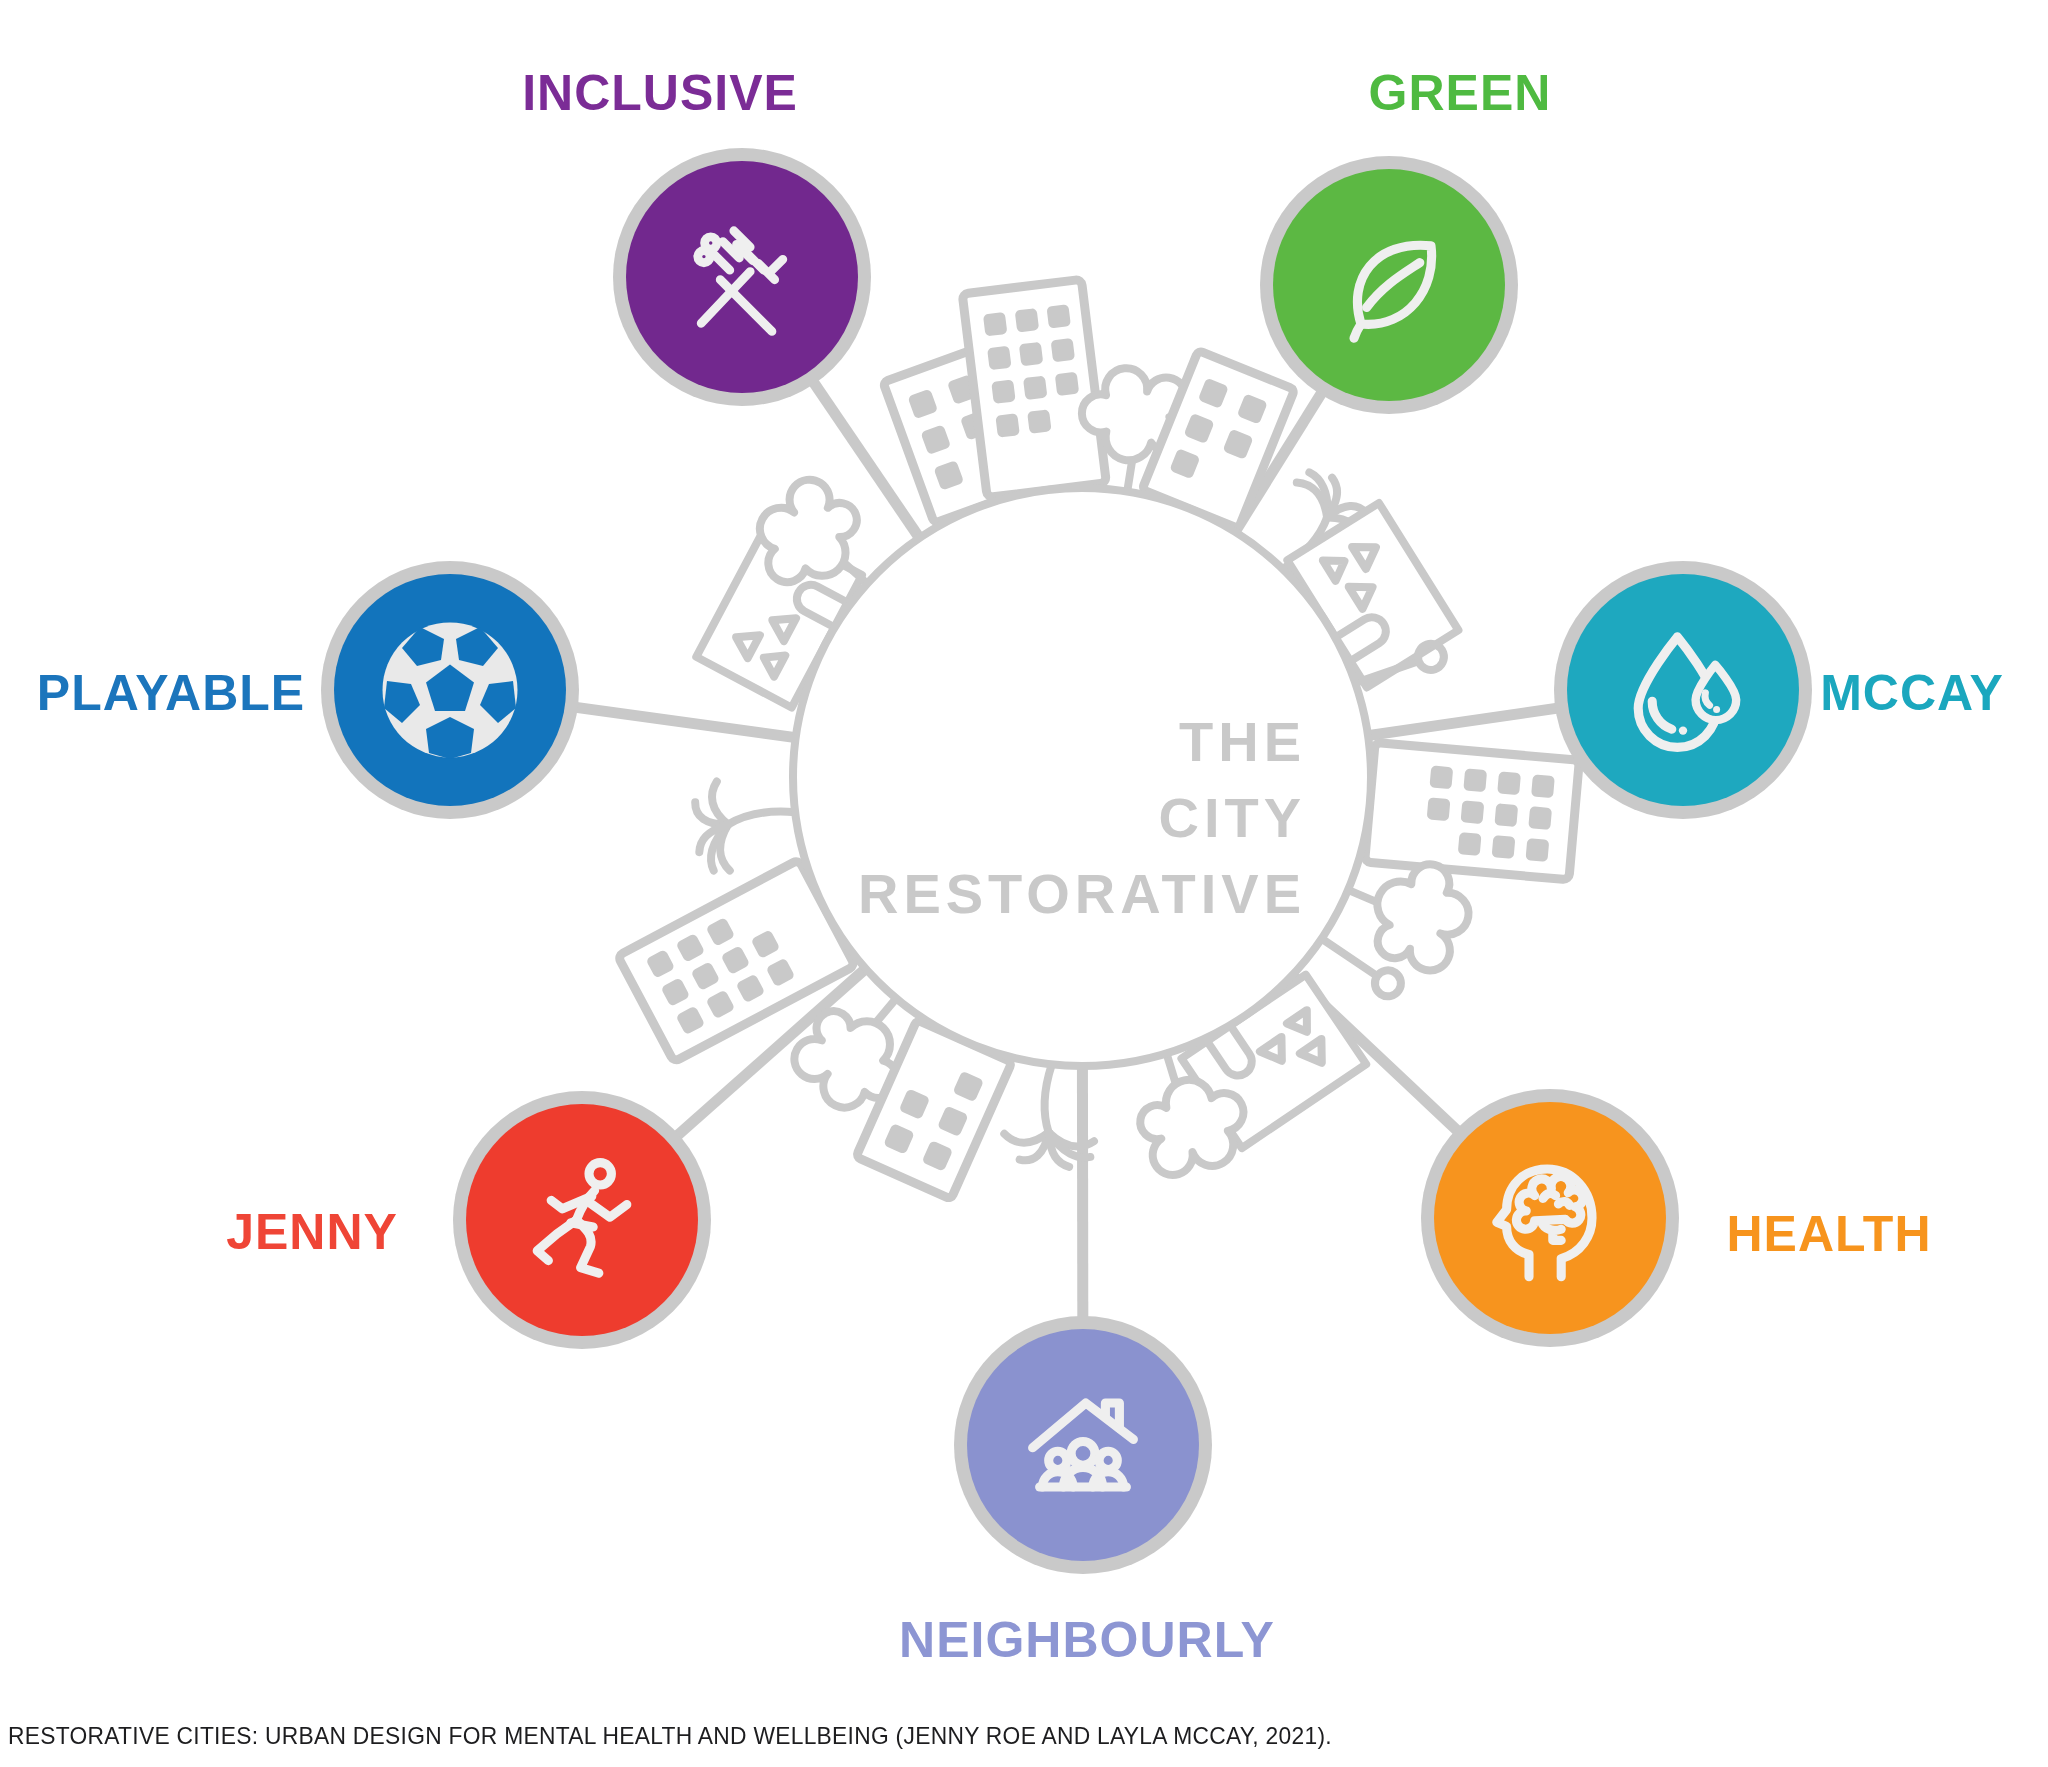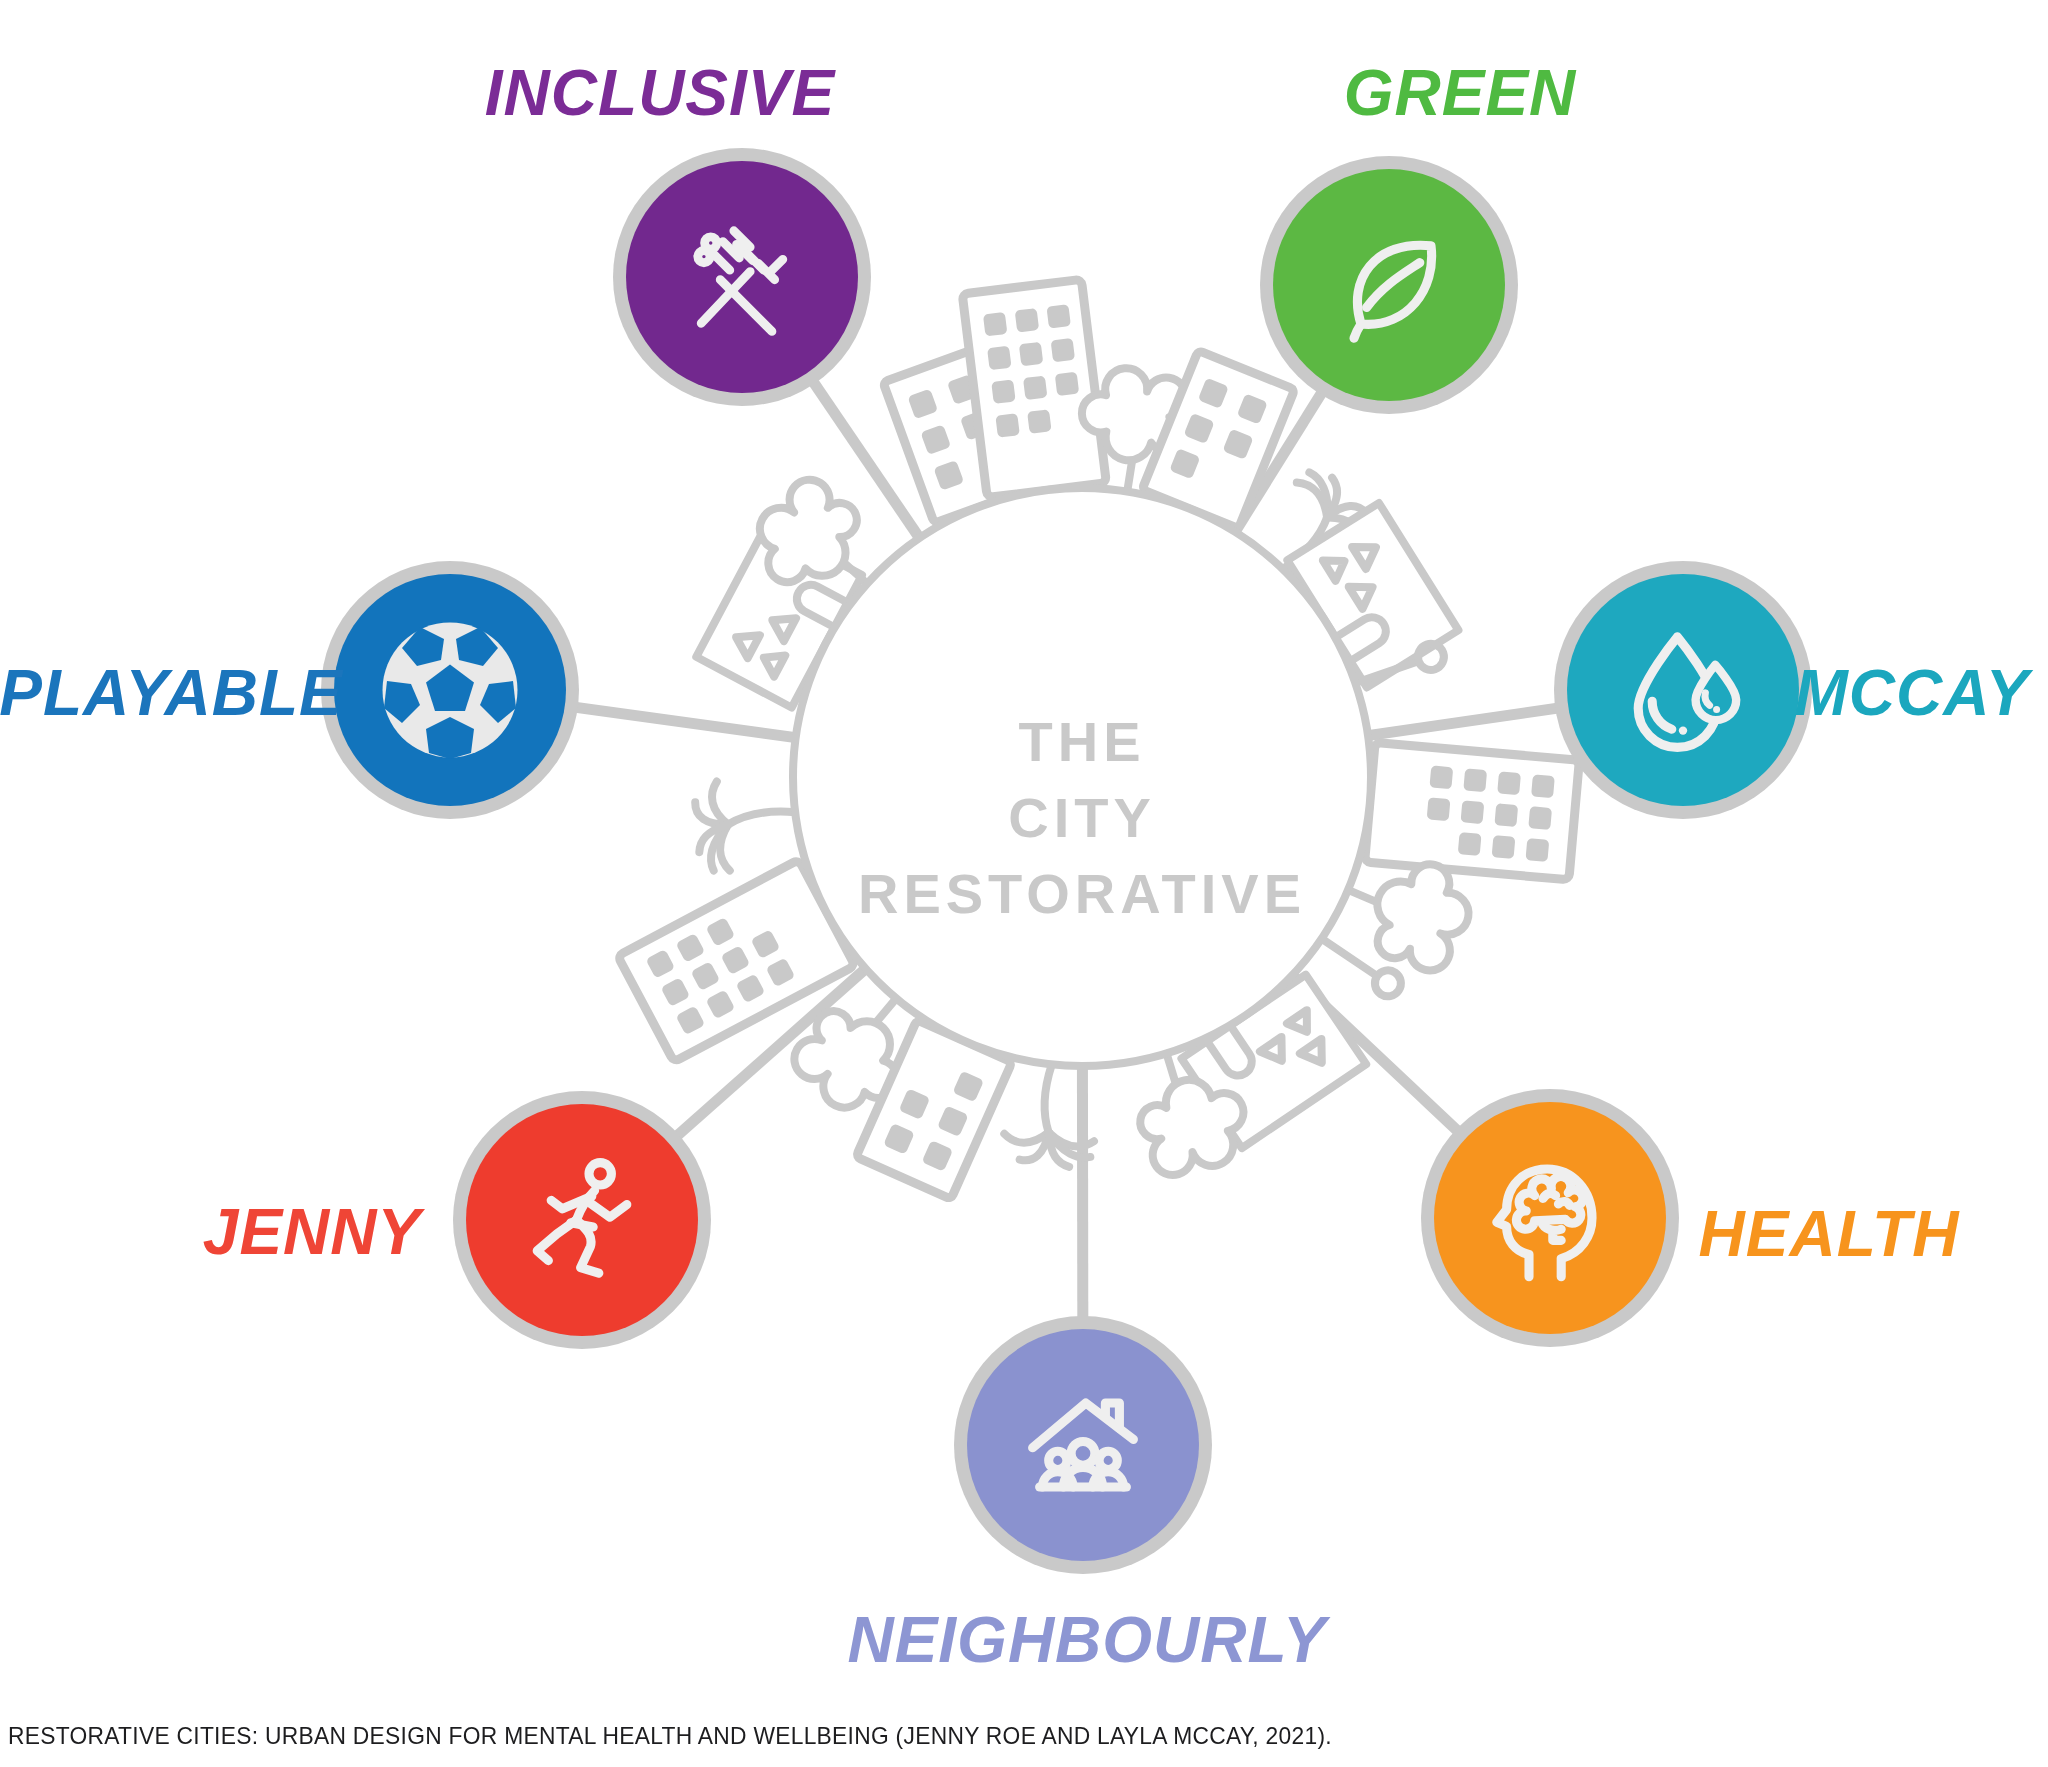--- a/index.html
+++ b/index.html
@@ -1,27 +1,27 @@
 <!DOCTYPE html>
 <html><head>
 <meta charset="utf-8">
 <style>
   html,body{margin:0;padding:0;background:#fff;}
   #canvas{position:relative;width:2048px;height:1767px;background:#fff;overflow:hidden;
           font-family:"Liberation Sans",sans-serif;}
   #bg{position:absolute;left:0;top:0;}
   .center-title{position:absolute;left:1082px;top:818px;transform:translate(-50%,-50%);
-    text-align:center;color:#C9C9C9;font-weight:bold;font-size:56px;line-height:76px;
+    text-align:right;color:#C9C9C9;font-weight:bold;font-size:56px;line-height:76px;
     letter-spacing:5px;white-space:nowrap;}
   .node{position:absolute;width:232px;height:232px;border-radius:50%;
     background:var(--c);box-shadow:0 0 0 13px #C9C9C9;
     display:flex;align-items:center;justify-content:center;}
   .node svg{display:block;}
   .node-label{position:absolute;transform:translate(-50%,-50%);font-weight:bold;
-    font-size:64px;letter-spacing:1px;white-space:nowrap;color:var(--lc);font-style:italic;}
+    font-size:50px;letter-spacing:1px;white-space:nowrap;color:var(--lc);}
   .caption{position:absolute;left:8px;top:1722px;font-size:24px;color:#1d1d1f;
     letter-spacing:.3px;transform:scaleX(.95);transform-origin:left center;white-space:nowrap;}
   .icon-stroke{fill:none;stroke:#EFEFEF;stroke-width:6.5;stroke-linecap:round;stroke-linejoin:round;}
 </style>
 </head>
 <body>
 
 <div id="canvas">
 
   <svg id="bg" width="2048" height="1767" viewBox="0 0 2048 1767">

